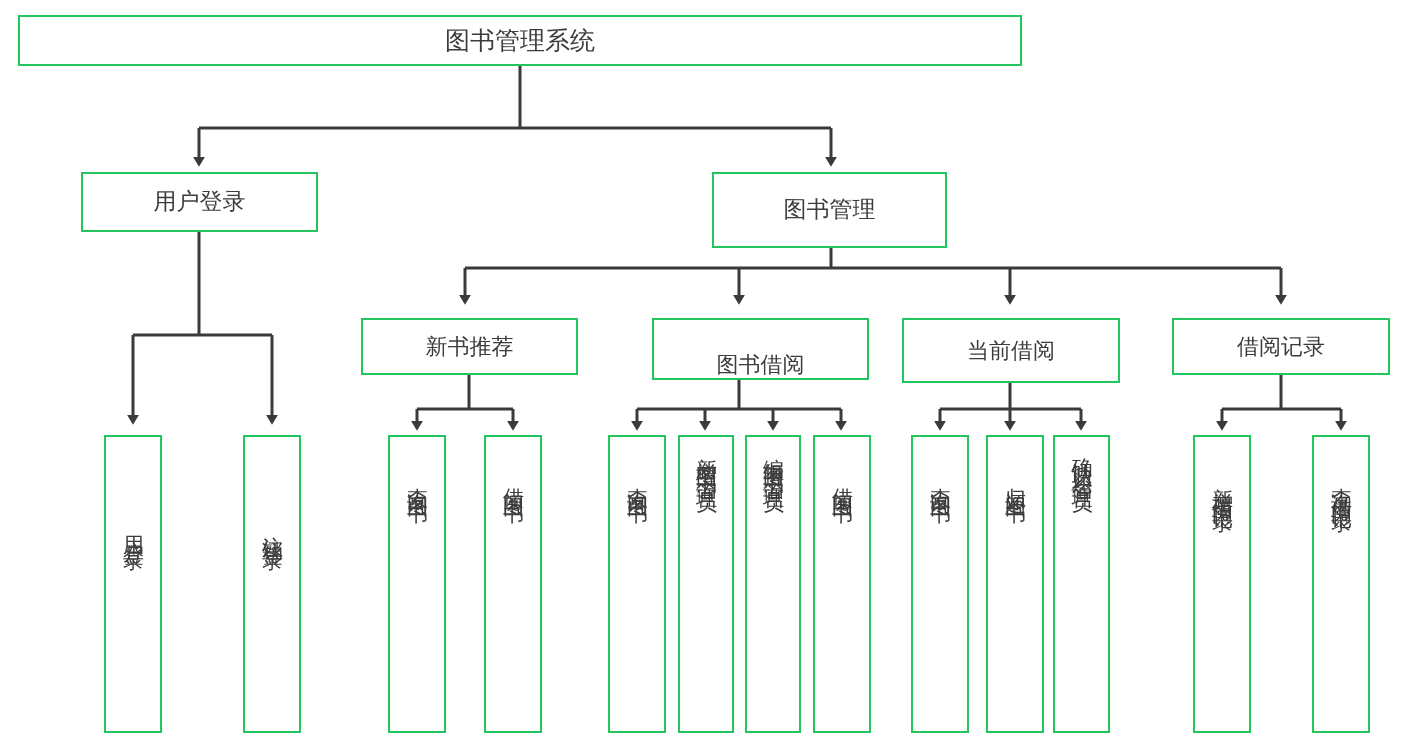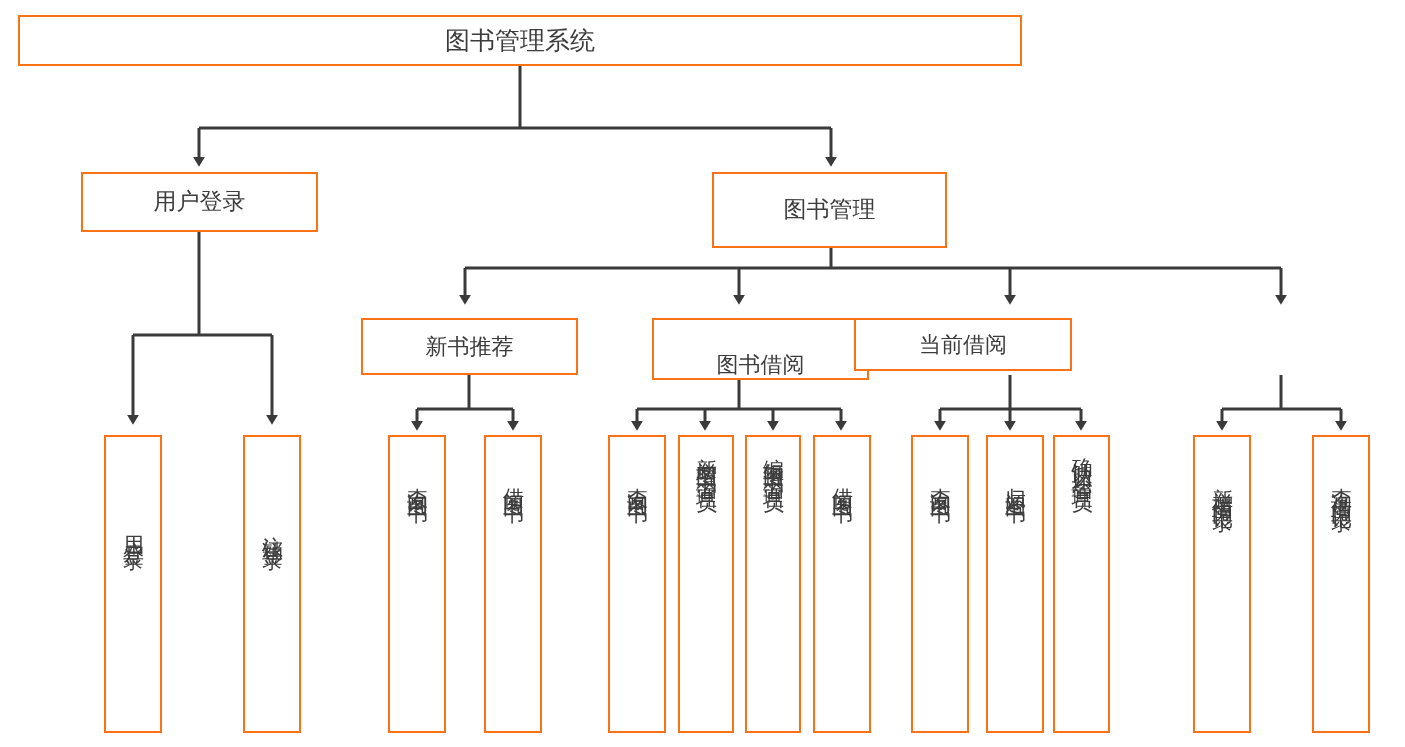--- a/index.html
+++ b/index.html
@@ -21,21 +21,21 @@
     position: absolute;
     left: 0;
     top: 0;
     width: 1405px;
     height: 747px;
     pointer-events: none;
   }
   .node {
     position: absolute;
     box-sizing: border-box;
-    border: 2px solid #f97316;
+    border: 2px solid #22c55e;
     background: #ffffff;
     display: flex;
     align-items: center;
     justify-content: center;
     color: #3c3c3c;
   }
   .node.horizontal {
     text-align: center;
     white-space: nowrap;
   }
@@ -144,24 +144,27 @@
   </div>
 
   <div class="node horizontal lvl3" style="left:361px; top:318px; width:217px; height:57px;">
     <span class="node-label">新书推荐</span>
   </div>
 
   <div class="node horizontal lvl3" style="left:652px; top:318px; width:217px; height:62px;align-items:flex-end;">
     <span class="node-label">图书借阅</span>
   </div>
 
-  <div class="node horizontal lvl3" style="left:854px; top:318px; width:218px; height:53px;">
+  <div class="node horizontal lvl3" style="left:902px; top:318px; width:218px; height:65px;">
     <span class="node-label">当前借阅</span>
   </div>
 
+  <div class="node horizontal lvl3" style="left:1172px; top:318px; width:218px; height:57px;">
+    <span class="node-label">借阅记录</span>
+  </div>
 
   <div class="node leaf short-text" style="left:104px; top:435px; width:58px; height:298px;">
     <span class="node-label">用户登录</span>
   </div>
 
   <div class="node leaf short-text" style="left:243px; top:435px; width:58px; height:298px;">
     <span class="node-label">注销登录</span>
   </div>
 
   <div class="node leaf mid-text" style="left:388px; top:435px; width:58px; height:298px;">

